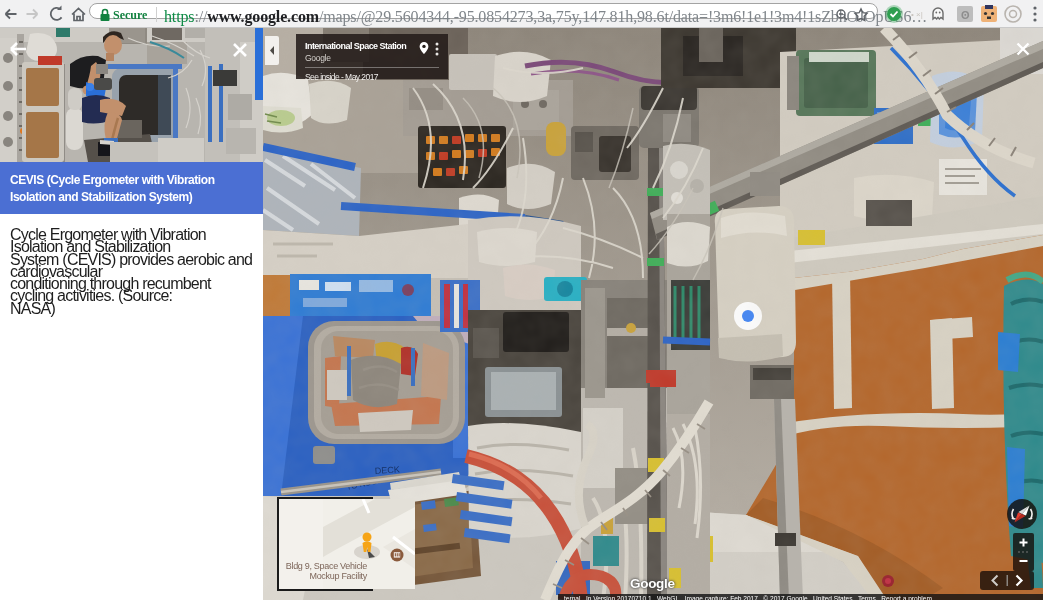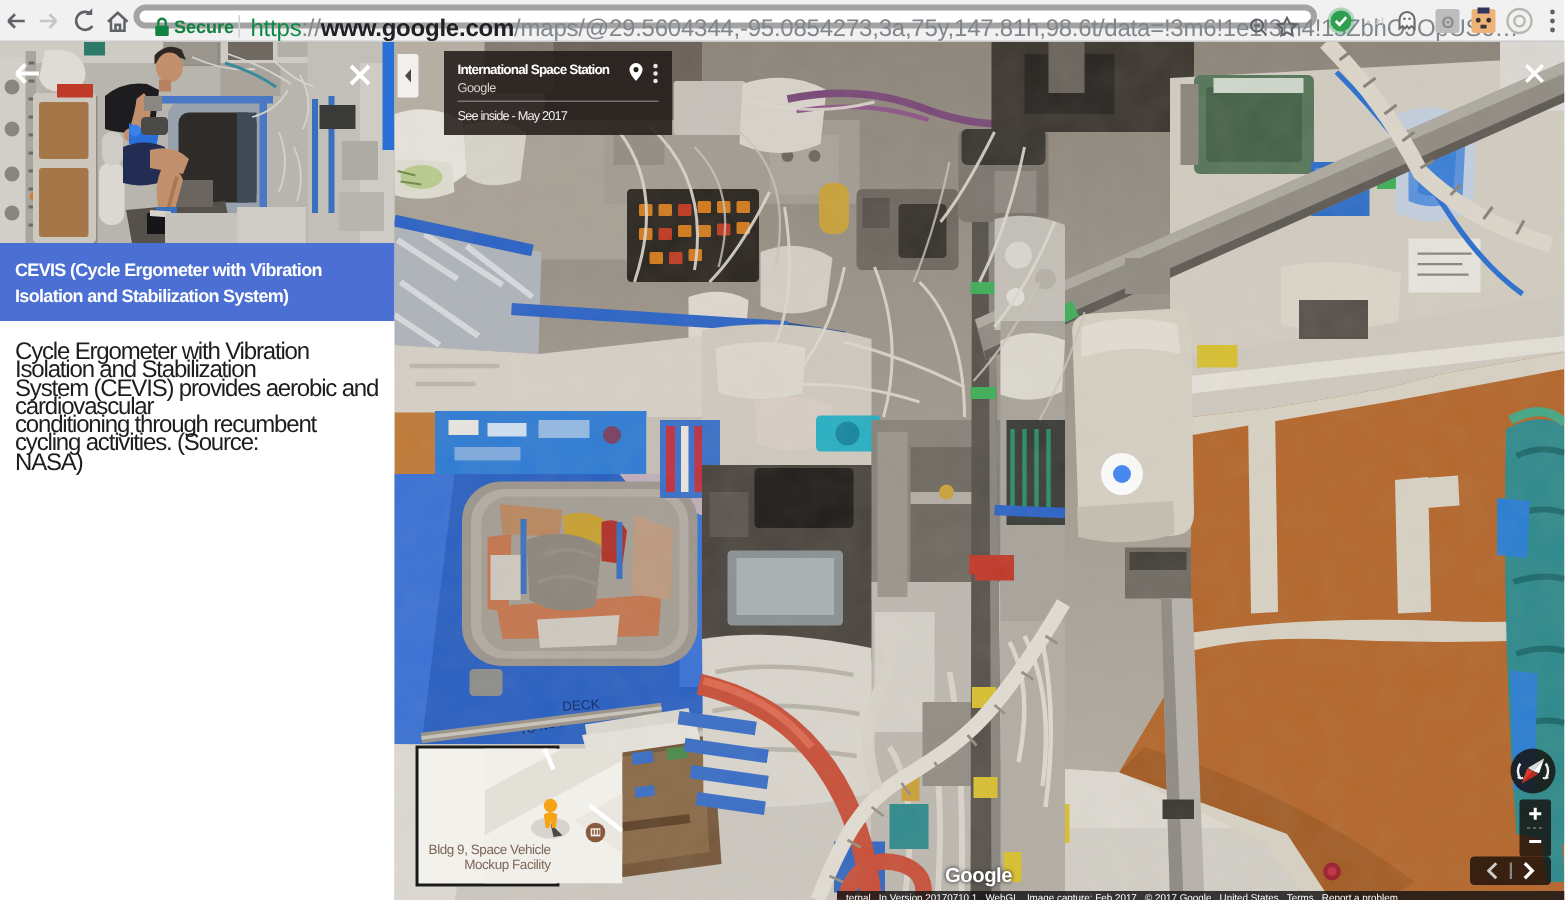--- a/index.html
+++ b/index.html
@@ -1,33 +1,33 @@
 <!DOCTYPE html>
 <html><head>
 <meta charset="utf-8">
 <style>
 * { margin:0; padding:0; box-sizing:border-box; }
 html,body { width:1043px; height:600px; overflow:hidden; font-family:"Liberation Sans",sans-serif; background:#fff; }
 #stage { position:absolute; left:0; top:0; width:1043px; height:600px; overflow:hidden; }
 
 #toolbar { position:absolute; left:0; top:0; width:1043px; height:28px; background:#f1f1f2; border-bottom:1px solid #c9c9c9; }
 .tbi { position:absolute; top:0; }
-#urlbar { position:absolute; left:89px; top:3px; width:789px; height:16px; background:#fff; border:4px solid #a3a3a3; border-radius:11px; }
+#urlbar { position:absolute; left:89px; top:3px; width:789px; height:16px; background:#fff; border:1px solid #a3a3a3; border-radius:11px;font-family:Liberation Serif, serif; }
 #urltext { position:absolute; left:74px; top:4px; font-size:16px; letter-spacing:-0.15px; color:#80868b; white-space:nowrap; }
 #urltext b { color:#202124; font-weight:bold; }
 #urltext .grn { color:#0d8a45; }
 #secure { position:absolute; left:23px; top:4px; font-size:12px; font-weight:bold; color:#128240; }
 
 #panel { position:absolute; left:0; top:28px; width:263px; height:572px; background:#fff; }
 #banner { position:absolute; left:0; top:134px; width:263px; height:52px; background:#4b6fd3; color:#fff; font-size:12px; font-weight:bold; letter-spacing:-0.45px; line-height:16.5px; padding:10px 10px 12px 10px; }
 #desc { position:absolute; left:10px; top:201px; width:245px; color:#1d1d1d; font-size:16px; letter-spacing:-0.78px; line-height:12.3px; }
 
 #sv { position:absolute; left:263px; top:28px; width:780px; height:572px; }
 .ov { position:absolute; }
-#infocard { left:33px; top:6px; width:152px; height:56px; background:rgba(36,29,26,0.88); color:#fff; }
+#infocard { left:33px; top:6px; width:152px; height:45px; background:rgba(36,29,26,0.88); color:#fff; }
 #minimap { left:14px; top:469px; width:96px; height:94px; background:#f3f1ec; border:2px solid #1a1a1a;padding-left:44px; }
 #attrib { left:295px; top:566px; width:485px; height:6px; background:rgba(20,20,20,0.82); overflow:hidden; color:#fff; font-size:8px; }
 #glogo { left:367px; top:548px; width:60px; height:16px; color:#fff; font-size:13.5px; font-weight:bold; letter-spacing:-0.3px; text-shadow:0 0 2px rgba(60,60,60,0.9),0 0 3px rgba(60,60,60,0.8); }
 #zoomctl { left:750px; top:505px; width:21px; height:38px; background:rgba(20,12,8,0.78); border-radius:2px; color:#fff; }
 #navarrows { left:717px; top:543px; width:54px; height:19px; background:rgba(20,12,8,0.78); border-radius:3px; }
 #compass { left:744px; top:471px; width:30px; height:30px; border-radius:50%; background:rgba(20,12,8,0.80); }
 #svclose { left:752px; top:13px; width:16px; height:16px; }
 #tab { left:2px; top:8px; width:14px; height:29px; background:#f2f0ed; border-radius:0 2px 2px 0; }
 </style>
 </head>

